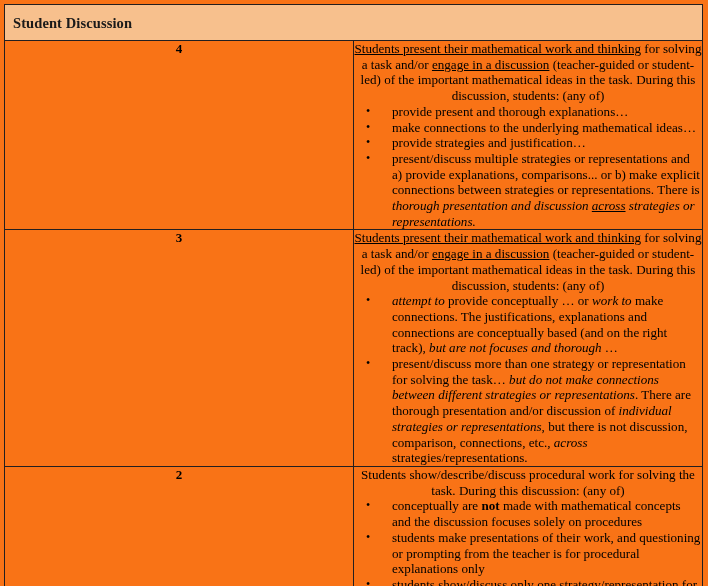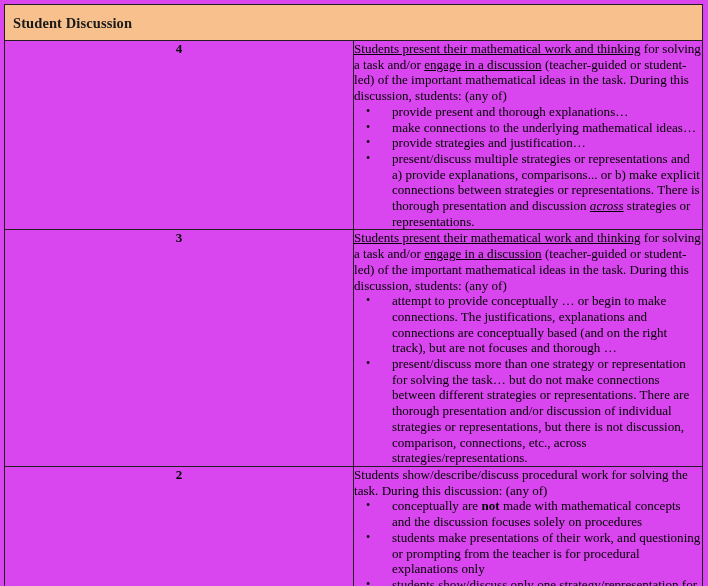--- a/index.html
+++ b/index.html
@@ -12,21 +12,21 @@
     height: 586px;
     font-family: "Liberation Serif", "DejaVu Serif", serif;
     color: #000000;
     overflow: hidden;
   }
   #rubric-wrap {
     width: 708px;
     height: 586px;
     box-sizing: border-box;
     padding: 4px 5px 4px 4px;
-    background: #d946ef;
+    background: #f97316;
   }
   table.rubric {
     width: 699px;
     border-collapse: collapse;
     table-layout: fixed;
     border: 1px solid #231f20;
   }
   table.rubric td, table.rubric th {
     border: 1px solid #231f20;
     vertical-align: top;
@@ -55,21 +55,21 @@
     font-weight: bold;
     font-size: 13px;
   }
   td.desc-cell {
     padding: 5px 7px 6px 8px;
     font-size: 13.1px;
     line-height: 1.20;
   }
   p.lead {
     margin: 0 0 0 0;
-    text-align: left;
+    text-align: center;
     text-indent: 0;
   }
   ul.bullets {
     margin: 0;
     padding: 0 0 0 0;
     list-style: none;
   }
   ul.bullets > li {
     position: relative;
     padding-left: 38px;
@@ -77,21 +77,21 @@
     text-align: left;
   }
   ul.bullets > li > .bullet-dot {
     position: absolute;
     left: 12px;
     top: 0;
     font-size: 12px;
     line-height: inherit;
   }
   .u { text-decoration: underline; }
-  .i { }
+  .i { font-style: italic; }
   .iu { font-style: italic; text-decoration: underline; }
   .bu { font-weight: bold; }
   
   tr.r4 td { height: 143px; }
   tr.r3 td { height: 155px; }
   tr.r2 td { height: 132px; }
 </style>
 </head>
 <body>
 
@@ -115,21 +115,21 @@
               <li><span class="bullet-dot">•</span><span>present/discuss multiple strategies or representations and a) provide explanations, comparisons... or b) make explicit connections between strategies or representations. There is </span><span class="i">thorough presentation and discussion </span><span class="iu">across</span><span class="i"> strategies or representations.</span></li>
             </ul>
         </td>
       </tr>
 
       <tr class="r3">
         <td class="score-cell">3</td>
         <td class="desc-cell">
           <p class="lead"><span class="u">Students present their mathematical work and thinking</span><span> for solving a task and/or </span><span class="u">engage in a discussion</span><span> (teacher-guided or student-led) of the important mathematical ideas in the task. During this discussion, students: (any of)</span></p>
           <ul class="bullets">
-              <li><span class="bullet-dot">•</span><span class="i">attempt to</span><span> provide conceptually … or </span><span class="i">begin to</span><span> make connections. The justifications, explanations and connections are conceptually based (and on the right track), </span><span class="i">but are not focuses and thorough</span><span> …</span></li>
+              <li><span class="bullet-dot">•</span><span class="i">attempt to</span><span> provide conceptually … or </span><span class="i">work to</span><span> make connections. The justifications, explanations and connections are conceptually based (and on the right track), </span><span class="i">but are not focuses and thorough</span><span> …</span></li>
               <li><span class="bullet-dot">•</span><span>present/discuss more than one strategy or representation for solving the task… </span><span class="i">but do not make connections between different strategies or representations</span><span>. There are thorough presentation and/or discussion of </span><span class="i">individual strategies or representations</span><span>, but there is not discussion, comparison, connections, etc., </span><span class="i">across</span><span> strategies/representations.</span></li>
             </ul>
         </td>
       </tr>
 
       <tr class="r2">
         <td class="score-cell">2</td>
         <td class="desc-cell">
           <p class="lead"><span>Students show/describe/discuss procedural work for solving the task. During this discussion: (any of)</span></p>
           <ul class="bullets">

